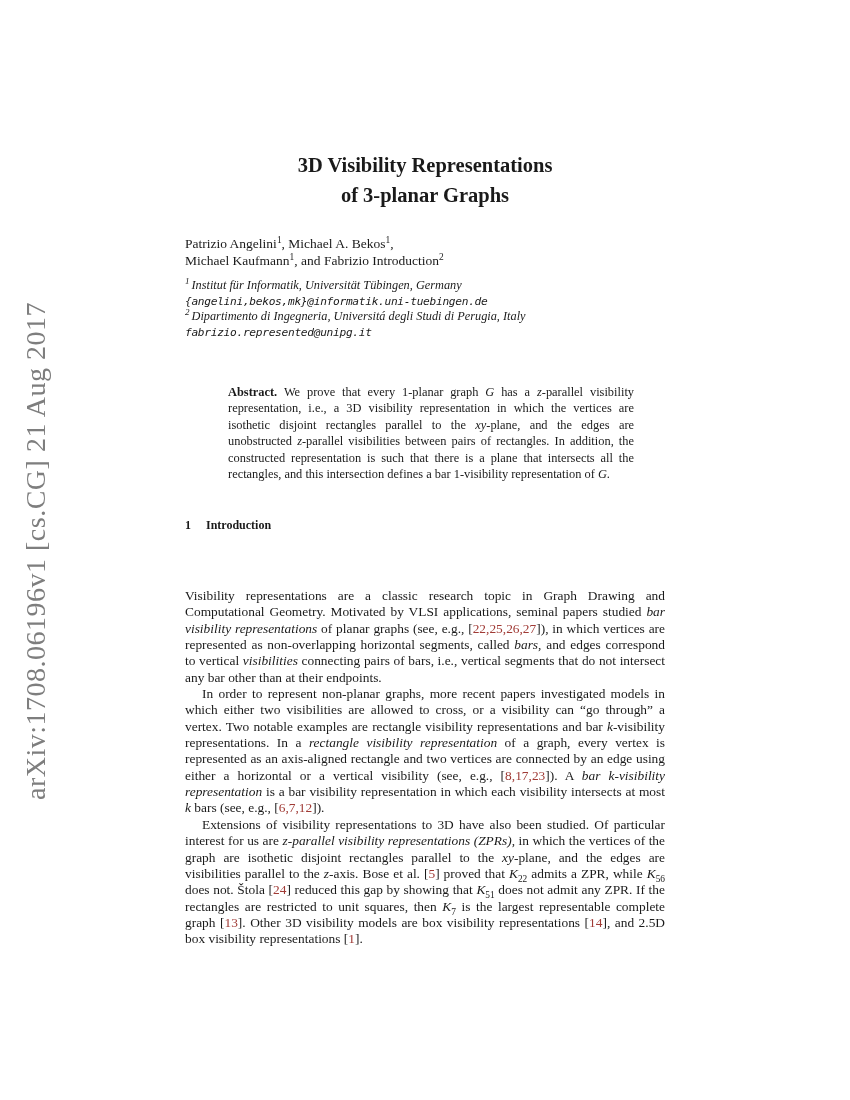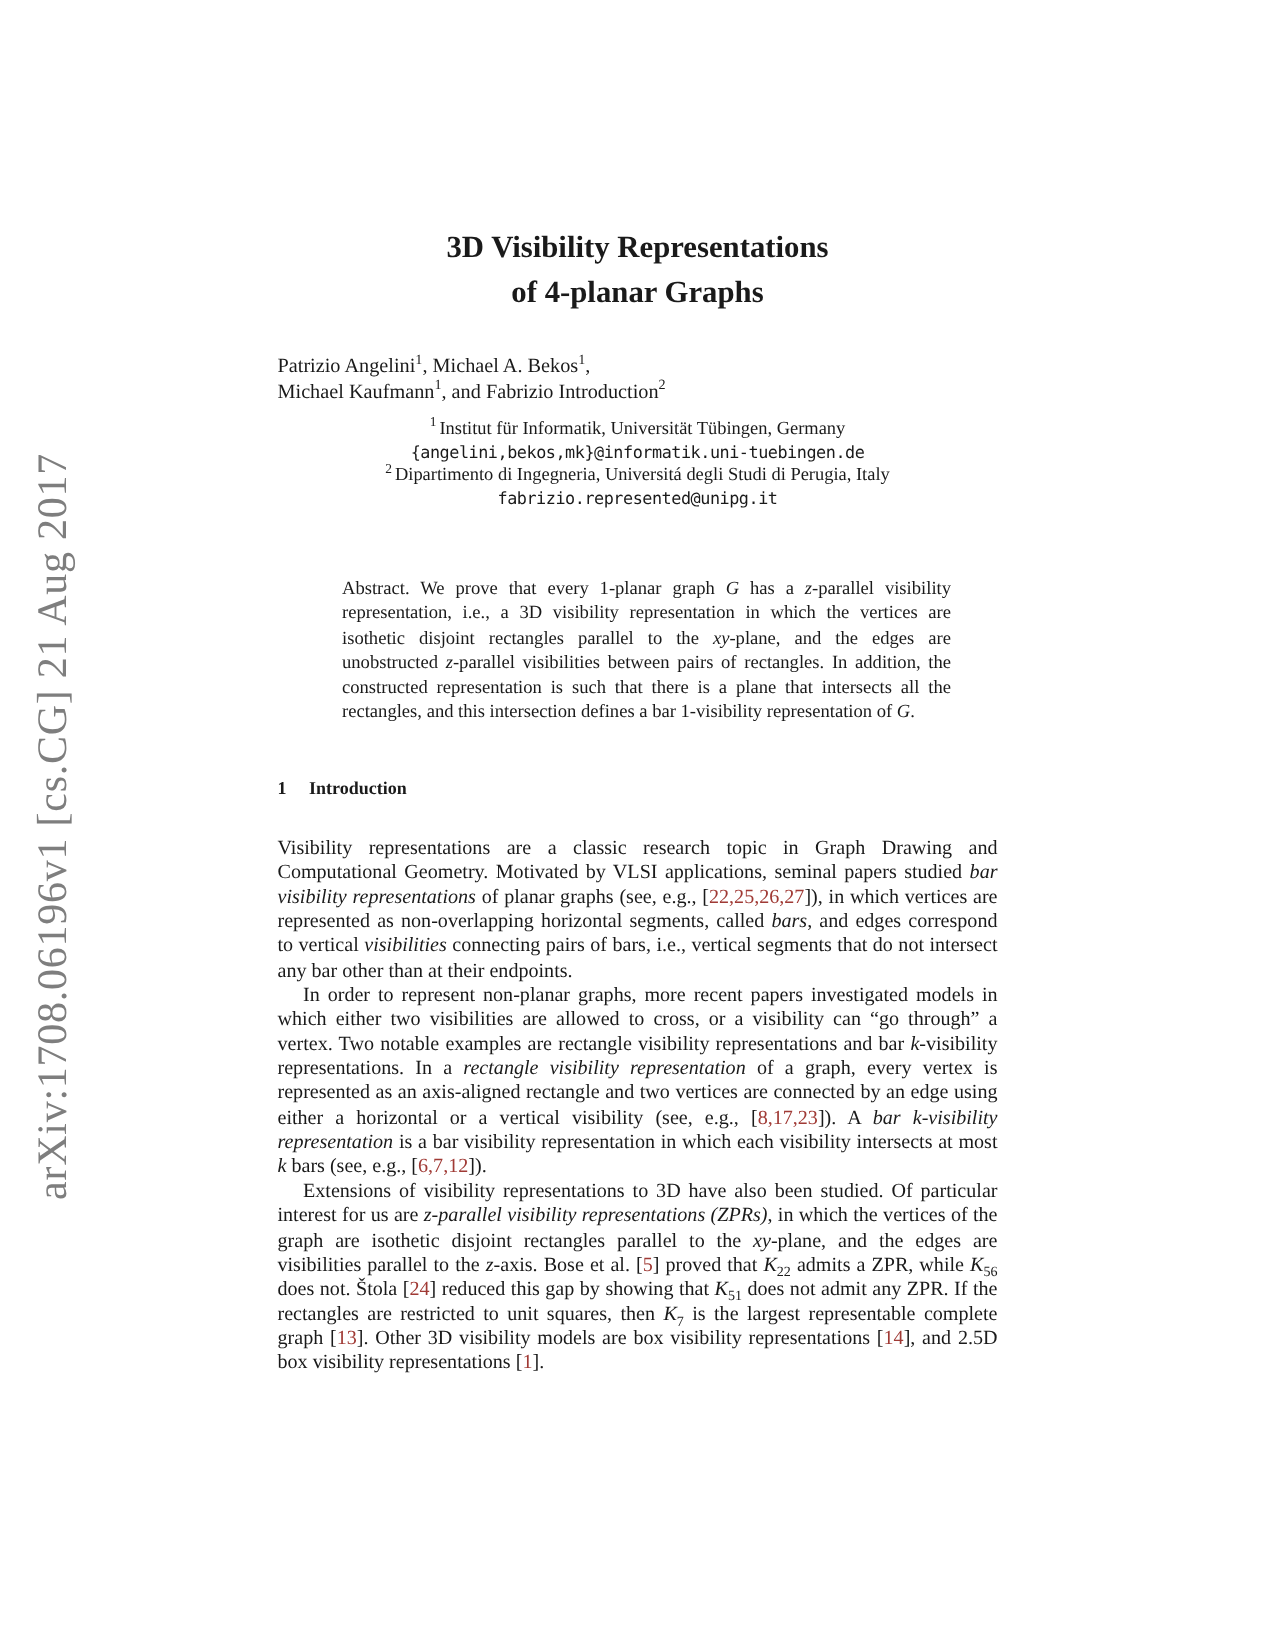--- a/index.html
+++ b/index.html
@@ -27,34 +27,34 @@
     letter-spacing:0.5px;
     color:var(--banner-color);
     white-space:nowrap;
   }
   .content{position:absolute;left:185px;top:0;width:480px;}
 
   .title-block{position:absolute;left:0;top:150px;width:480px;text-align:center;
     font-weight:bold;font-size:20.5px;line-height:30px;}
   .authors-block{position:absolute;left:0;top:235px;width:480px;
     font-size:13.5px;line-height:17px;}
-  .affil-block{position:absolute;left:0;top:278px;width:480px;text-align:center;
-    font-size:12.3px;line-height:15.6px;}
+  .affil-block{position:absolute;left:0;top:278px;width:480px;text-align:left;
+    font-size:12.3px;line-height:15.6px;font-style:italic;}
   .affil-email{font-family:"DejaVu Sans Mono","Liberation Mono",monospace;font-size:11.2px;letter-spacing:-0.3px;}
   sup.marker{font-size:9px;line-height:0;vertical-align:super;margin-right:2px;}
 
   .abstract-block{position:absolute;left:43px;top:384px;width:406px;
     font-size:12.4px;line-height:16.4px;text-align:justify;}
-  .abstract-label{font-weight:normal;}
+  .abstract-label{font-weight:bold;}
 
   .section-heading{position:absolute;left:0;top:518px;width:480px;
     font-weight:bold;font-size:12px;}
   .section-heading .num{margin-right:15px;}
 
-  .body-block{position:absolute;left:0;top:557px;width:480px;
+  .body-block{position:absolute;left:0;top:588px;width:480px;
     font-size:13.4px;line-height:16.35px;text-align:justify;}
   .body-block p{margin:0;}
   .body-block p.indent{text-indent:17px;}
 
   
   .rt-i{font-style:italic;}
   .rt-sup{font-size:70%;line-height:0;vertical-align:super;}
   .rt-sub{font-size:70%;line-height:0;vertical-align:sub;}
   .rt-cite{color:var(--cite-color);}
 </style>
@@ -62,21 +62,21 @@
 <body>
 
 <div class="page">
 
   <div class="arxiv-banner">arXiv:1708.06196v1  [cs.CG]  21 Aug 2017</div>
 
   <div class="content">
 
     <div class="title-block">
       <div>3D Visibility Representations</div>
-      <div>of 4-planar Graphs</div>
+      <div>of 3-planar Graphs</div>
     </div>
 
     <div class="authors-block">
       <div><span>Patrizio Angelini</span><span class="rt-sup">1</span><span>, Michael A. Bekos</span><span class="rt-sup">1</span><span>,</span></div>
       <div><span>Michael Kaufmann</span><span class="rt-sup">1</span><span>, and Fabrizio Introduction</span><span class="rt-sup">2</span></div>
     </div>
 
     <div class="affil-block">
       <div>
         <sup class="marker">1</sup><span>Institut für Informatik, Universität Tübingen, Germany</span>

